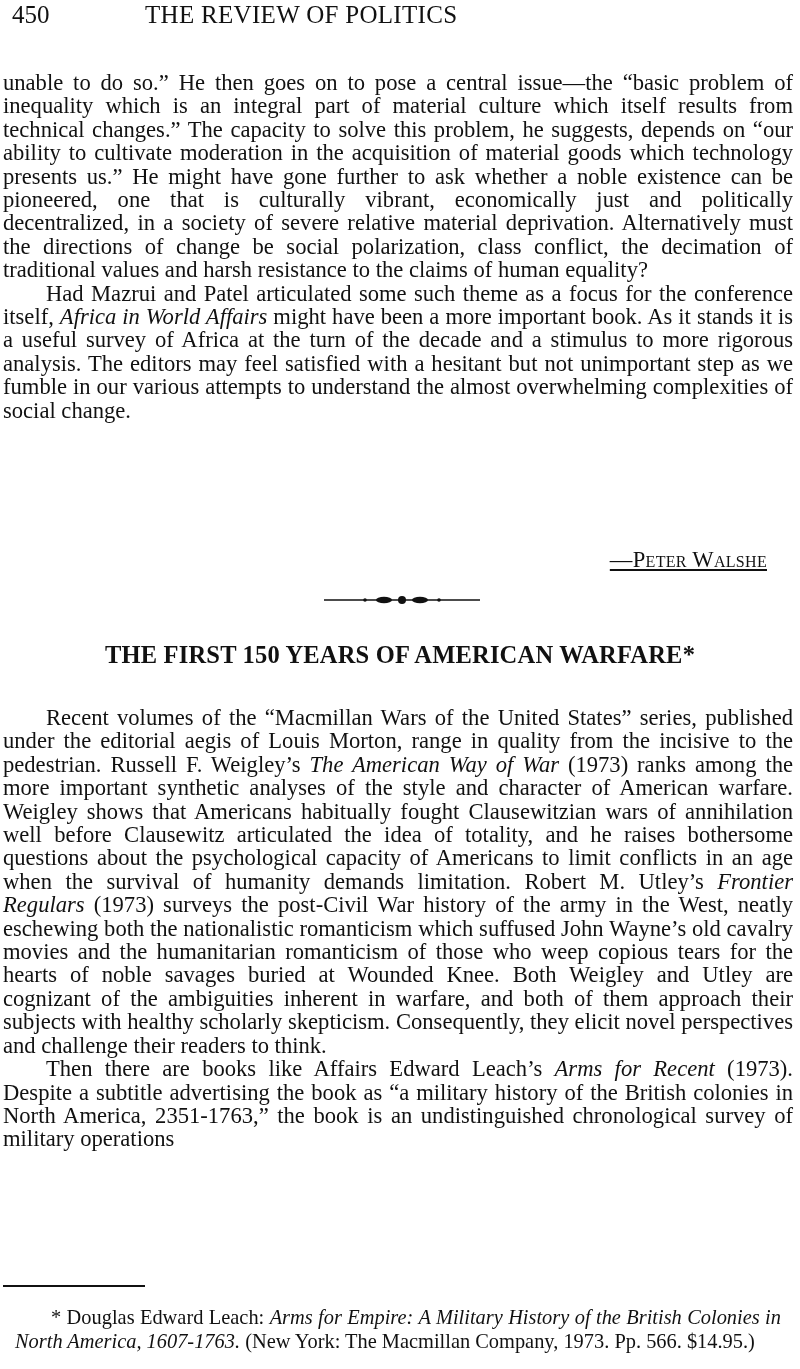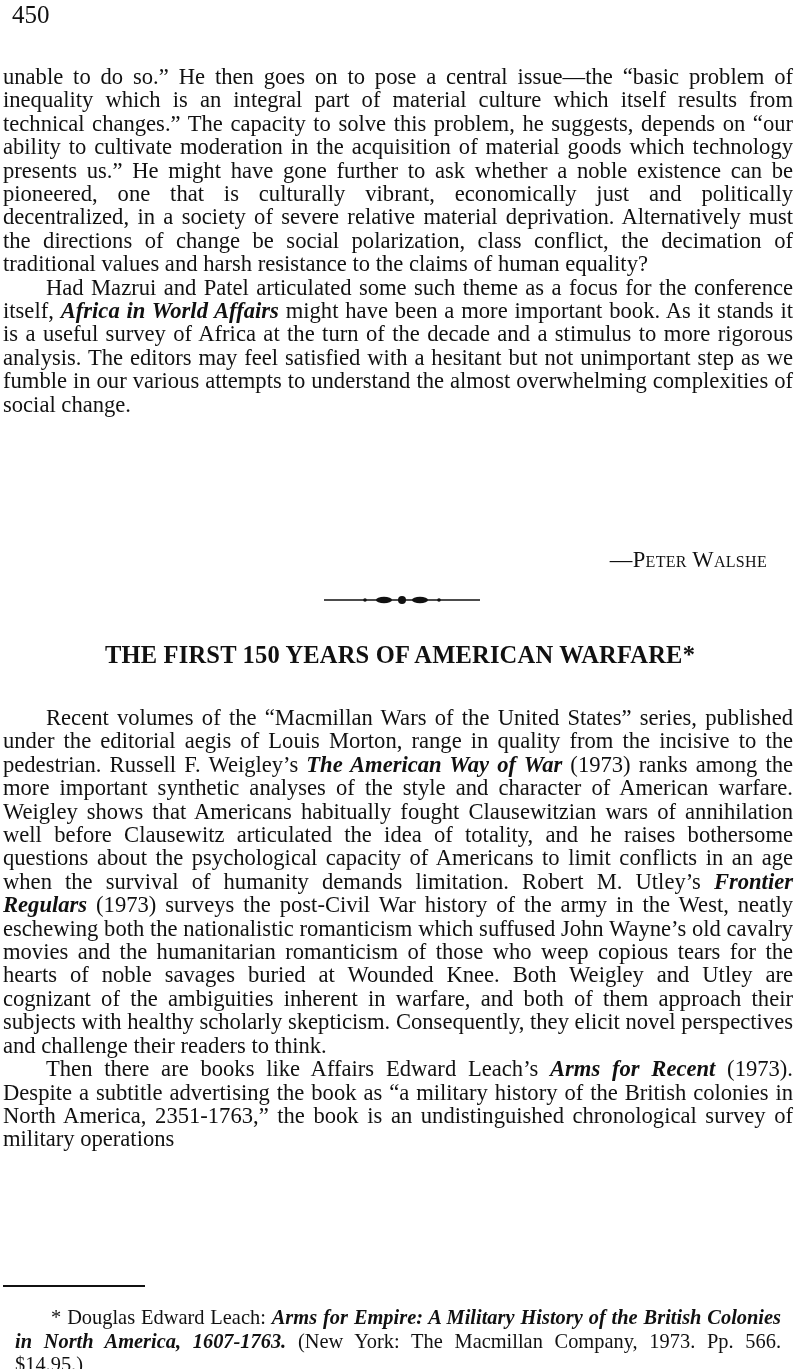--- a/index.html
+++ b/index.html
@@ -49,29 +49,30 @@
       font-size: 22.6px;
       line-height: 23.4px;
       text-align: justify;
     }
     .body-text p {
       margin: 0;
     }
     .body-text p.indent {
       text-indent: 43px;
     }
-    .block1 { top: 65px; }
+    .block1 { top: 71px; }
     .signature {
       position: absolute;
       right: 33px;
       top: 548px;
       font-size: 22.6px;
       line-height: 24px;
       font-variant: small-caps;
       letter-spacing: 0.3px;
+      text-decoration: underline;
     }
     .ornament {
       position: absolute;
       left: 322px;
       top: 592px;
       width: 160px;
       height: 16px;
     }
     .section-title {
       position: absolute;
@@ -99,29 +100,30 @@
       top: 1294px;
       width: 790px;
       font-size: 20.4px;
       line-height: 23.6px;
       text-align: justify;
     }
     .footnote p {
       margin: 12px;
       text-indent: 36px;
     }
-    em { font-style: italic; font-weight: bold; }
+    em { font-style: italic; }
   </style>
 </head>
 <body>
 
 <div class="page">
 
   <div class="running-head">
     <span class="page-num">450</span>
+    <span class="journal-title">THE REVIEW OF POLITICS</span>
   </div>
 
   <div class="body-text block1">
     <p>
       <span>unable to do so.” He then goes on to pose a central issue—the “basic problem of inequality which is an integral part of material culture which itself results from technical changes.” The capacity to solve this problem, he suggests, depends on “our ability to cultivate moderation in the acquisition of material goods which technology presents us.” He might have gone further to ask whether a noble existence can be pioneered, one that is culturally vibrant, economically just and politically decentralized, in a society of severe relative material deprivation. Alternatively must the directions of change be social polarization, class conflict, the decimation of traditional values and harsh resistance to the claims of human equality?</span>
     </p>
     <p class="indent">
       <span>Had Mazrui and Patel articulated some such theme as a focus for the conference itself, </span><em>Africa in World Affairs</em><span> might have been a more important book. As it stands it is a useful survey of Africa at the turn of the decade and a stimulus to more rigorous analysis. The editors may feel satisfied with a hesitant but not unimportant step as we fumble in our various attempts to understand the almost overwhelming complexities of social change.</span>
     </p>
   </div>

